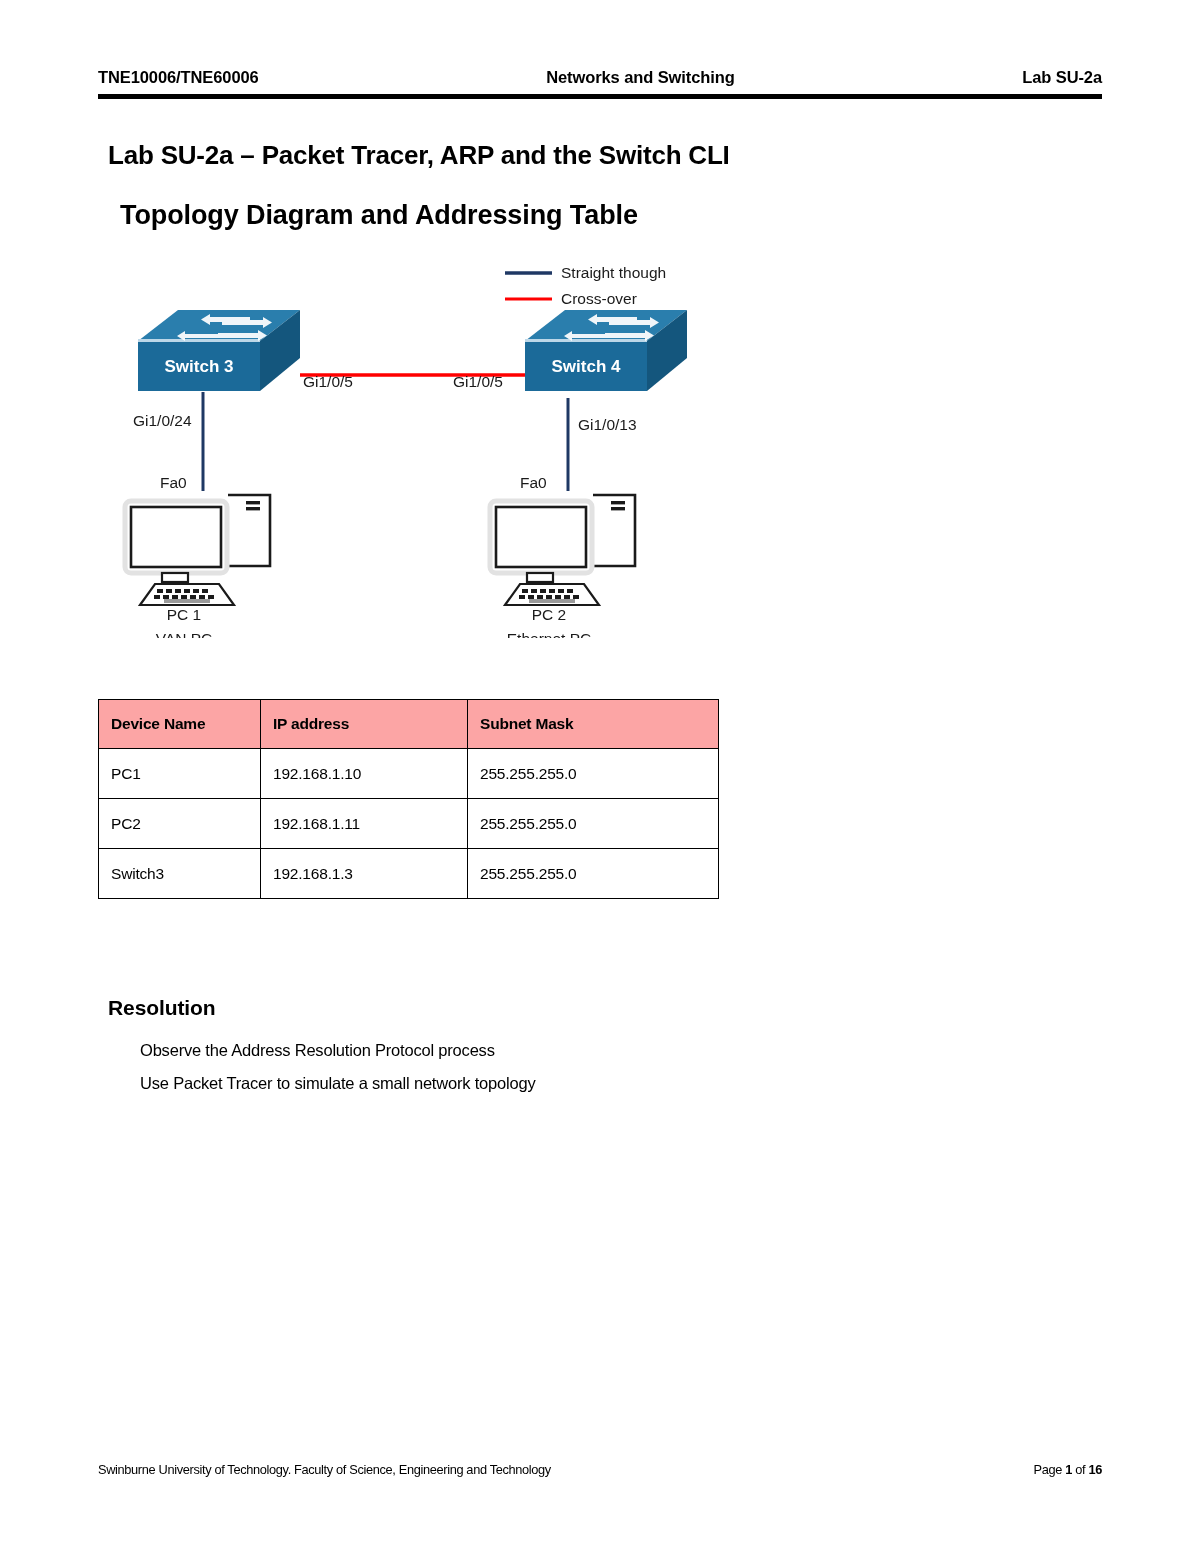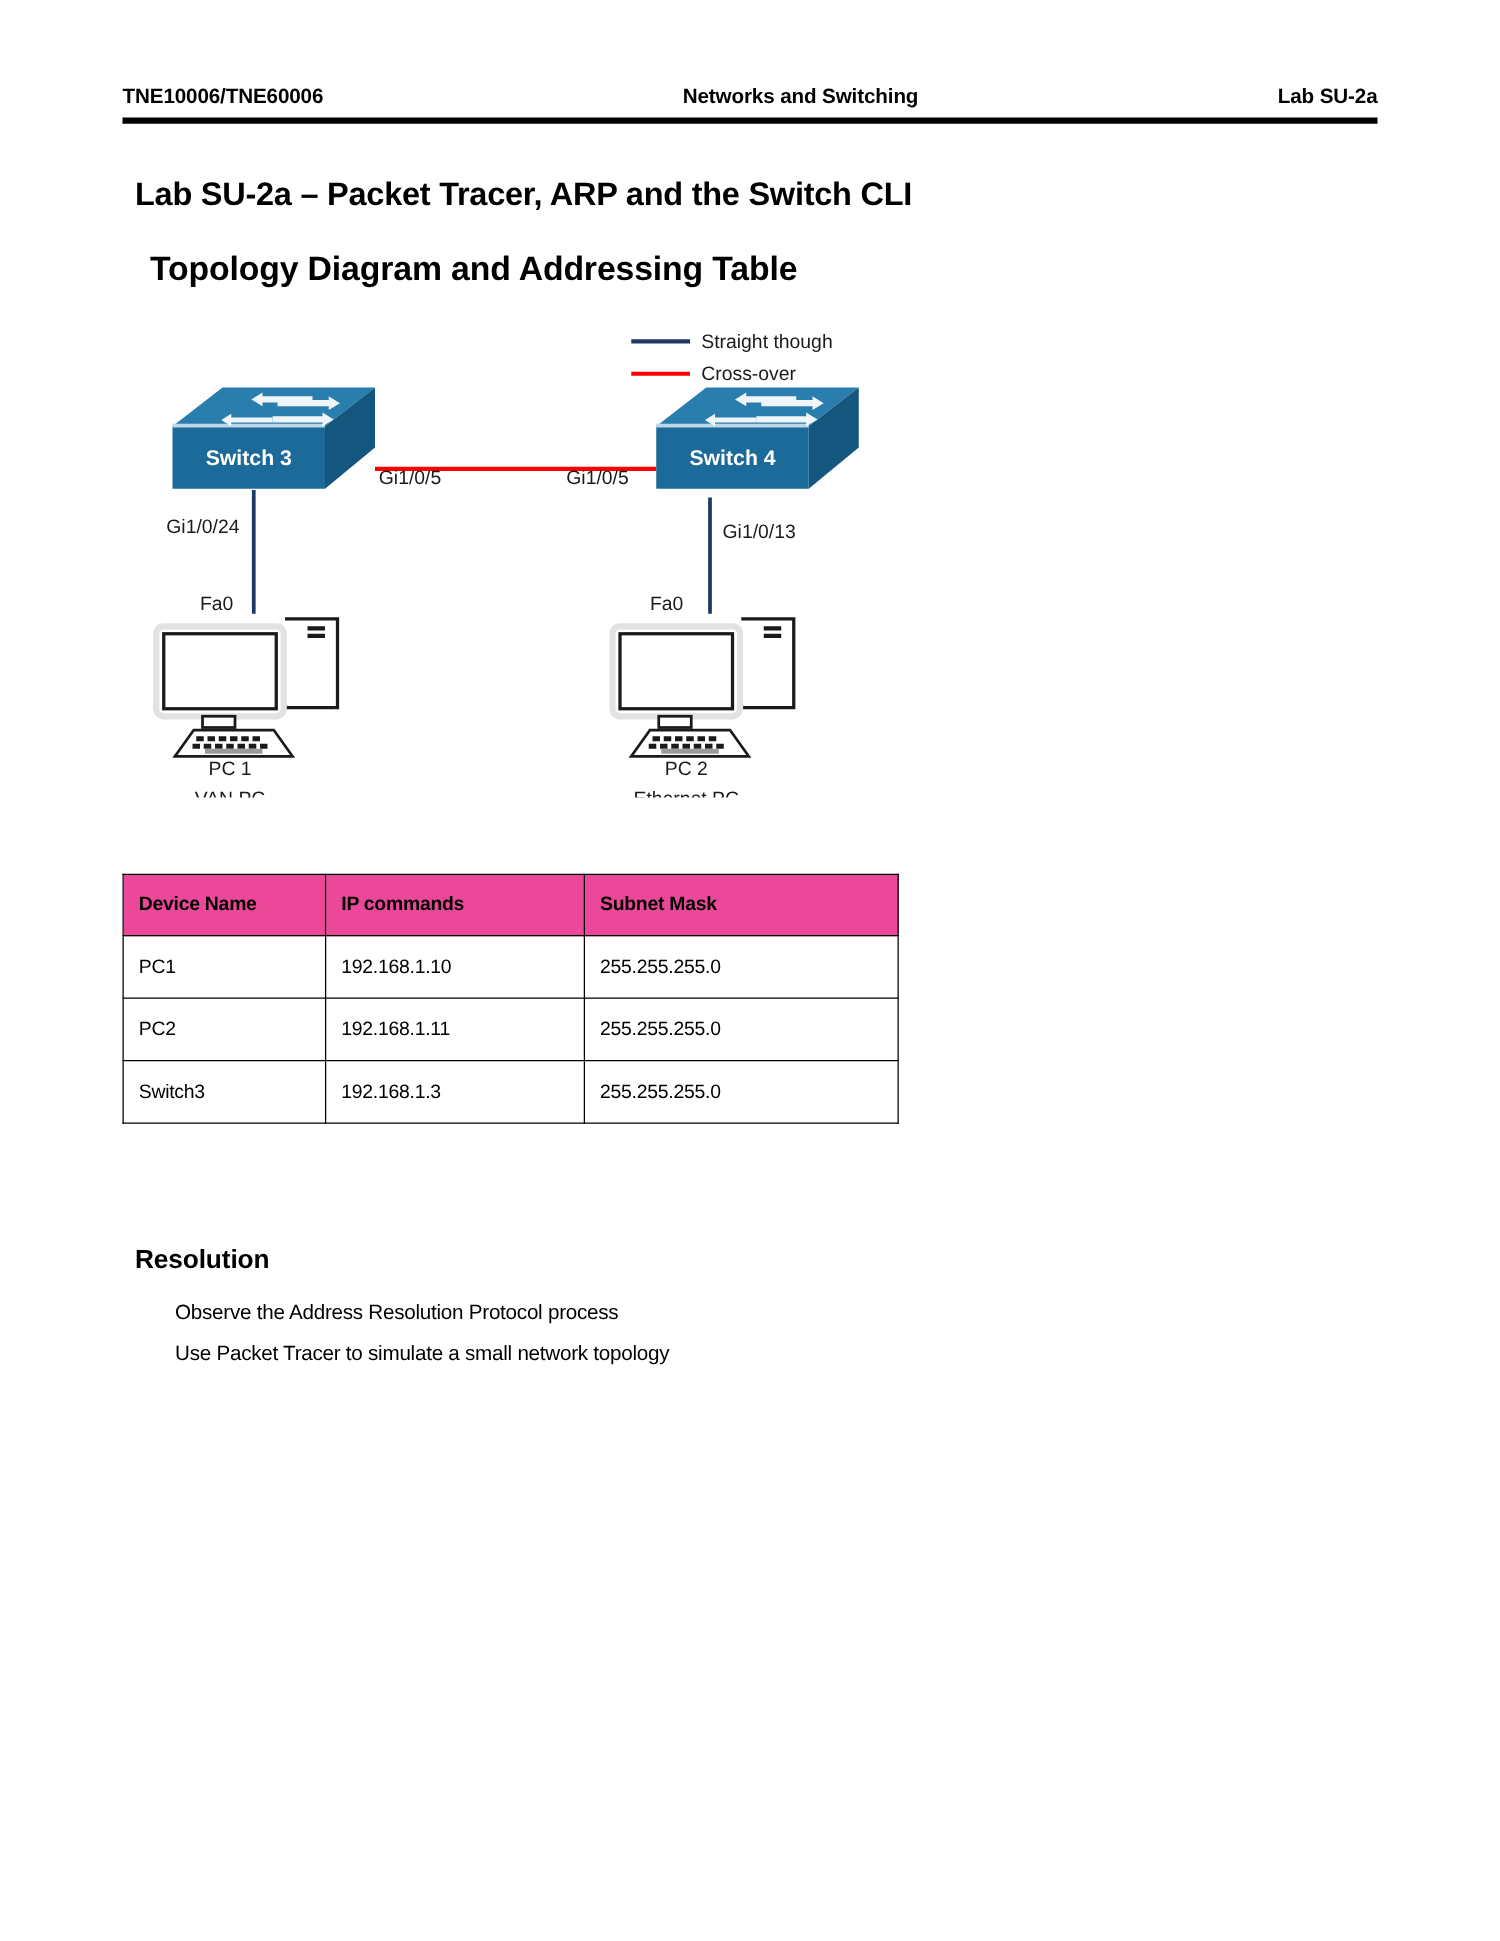--- a/index.html
+++ b/index.html
@@ -91,21 +91,21 @@
   .addr-table th, .addr-table td {
     border: 1.3px solid #000000;
     height: 49px;
     padding: 0 0 0 12px;
     text-align: left;
     vertical-align: middle;
     font-weight: normal;
     letter-spacing: -0.2px;
   }
   .addr-table thead th {
-    background: #ec4899;
+    background: #fca5a5;
     font-weight: bold;
     height: 48px;
   }
   .addr-table col.c1 { width: 162px; }
   .addr-table col.c2 { width: 207px; }
   .addr-table col.c3 { width: 251px; }
 
   
   .objectives-h {
     position: absolute;
@@ -304,21 +304,21 @@
 
   <table class="addr-table">
     <colgroup>
         <col class="c1">
         <col class="c2">
         <col class="c3">
       </colgroup>
     <thead>
       <tr>
         <th>Device Name</th>
-        <th>IP commands</th>
+        <th>IP address</th>
         <th>Subnet Mask</th>
       </tr>
     </thead>
     <tbody>
       <tr>
         <td>PC1</td>
         <td>192.168.1.10</td>
         <td>255.255.255.0</td>
       </tr>
       <tr>
@@ -333,14 +333,20 @@
       </tr>
     </tbody>
   </table>
 
   <div class="objectives-h">Resolution</div>
   <ul class="objectives-list">
     <li>Observe the Address Resolution Protocol process</li>
     <li>Use Packet Tracer to simulate a small network topology</li>
   </ul>
 
+  <div class="doc-footer">
+    <span class="ftr-left">Swinburne University of Technology. Faculty of Science, Engineering and Technology</span>
+    <span class="ftr-right">
+      <span>Page </span><span class="pg-num">1</span><span> of </span><span class="pg-num">16</span>
+    </span>
+  </div>
 
 </div>
 
 </body></html>

